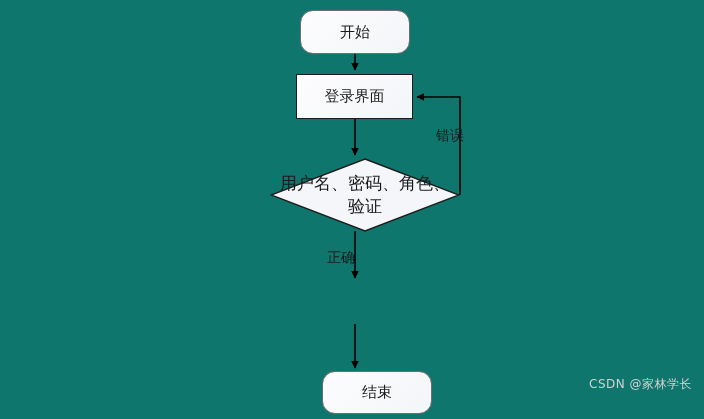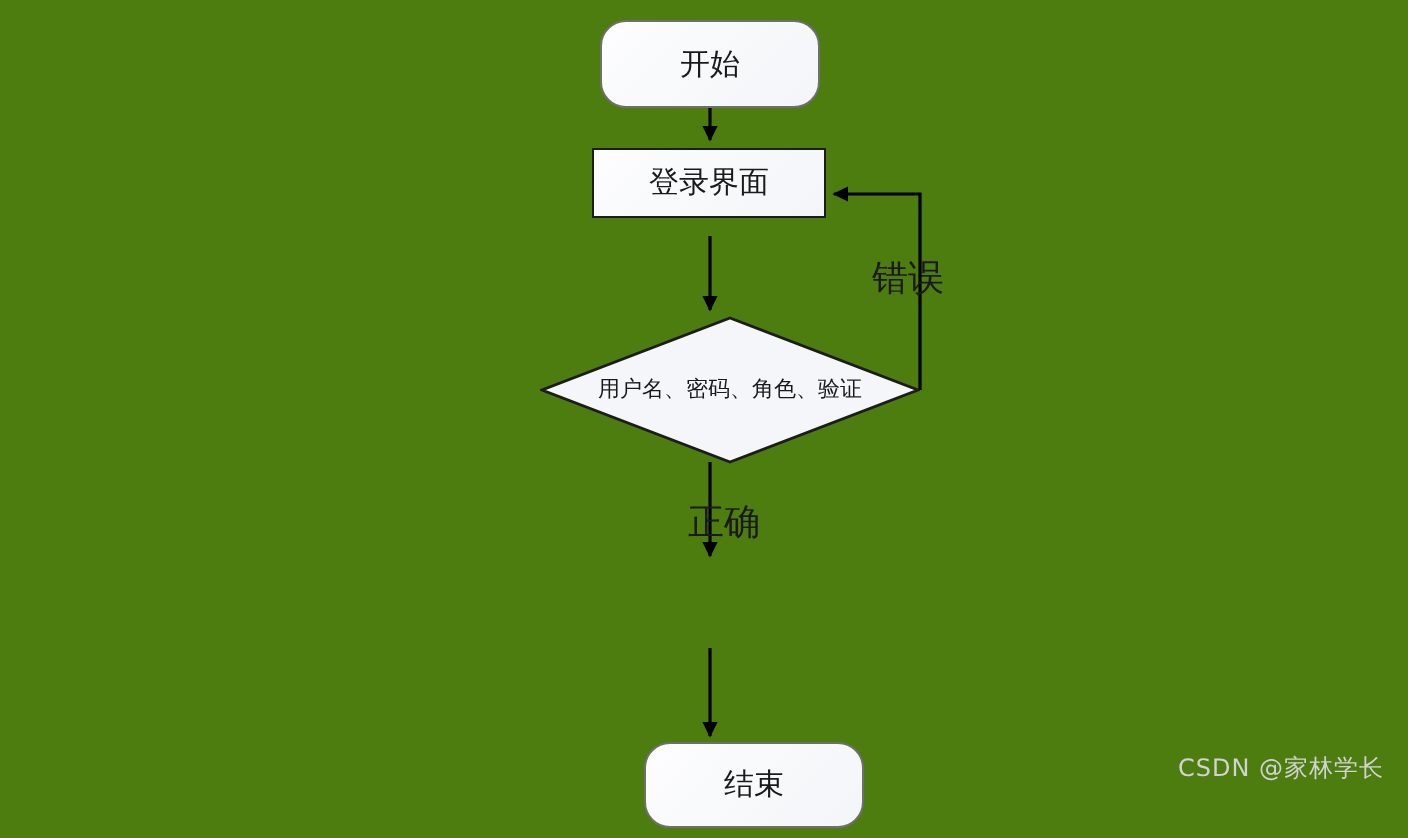--- a/index.html
+++ b/index.html
@@ -7,21 +7,21 @@
     padding: 0;
     background: #ffffff;
   }
   body {
     font-family: "DejaVu Sans", "Liberation Sans", sans-serif;
   }
   #canvas {
     position: relative;
     width: 704px;
     height: 419px;
-    background: #4d7c0f;
+    background: #0f766e;
     overflow: hidden;
   }
   .node {
     position: absolute;
     box-sizing: border-box;
     display: flex;
     align-items: center;
     justify-content: center;
     background: linear-gradient(135deg, #fdfdfe 0%, #f3f5f8 100%);
     font-size: 15px;
@@ -49,29 +49,29 @@
   .diamond-shape {
     position: absolute;
     left: 0;
     top: 0;
     width: 100%;
     height: 100%;
   }
   .diamond-label {
     position: relative;
     z-index: 2;
-    font-size: 11px;
+    font-size: 17px;
     color: #1a1a1a;
     line-height: 1.35;
     text-align: center;
     width: 170px;
   }
   .edge-label {
     position: absolute;
-    font-size: 18px;
+    font-size: 14px;
     color: #1a1a1a;
     white-space: nowrap;
     text-align: center;
   }
   .watermark {
     position: absolute;
     font-size: 12px;
     color: #d2d2d2;
     white-space: nowrap;
     letter-spacing: 0.5px;
@@ -105,35 +105,35 @@
 
     <line x1="355" y1="324" x2="355" y2="368" stroke="#000000" stroke-width="1.6" marker-end="url(#arrowhead)"></line>
 
     <path d="M460,195 L460,97 L417,97" fill="none" stroke="#000000" stroke-width="1.6" marker-end="url(#arrowhead)"></path>
   </svg>
 
   <div class="node terminator" style="left:300px; top:10px; width:110px; height:44px;">
     <span>开始</span>
   </div>
 
-  <div class="node process-thin" style="left:296px; top:74px; width:117px; height:35px;">
+  <div class="node process-thin" style="left:296px; top:74px; width:117px; height:45px;">
     <span>登录界面</span>
   </div>
 
   <div class="diamond-wrap" style="left:270px; top:158px; width:190px; height:74px;">
     <svg class="diamond-shape" viewBox="0 0 190 74" preserveAspectRatio="none">
       <polygon points="95,1 189,37 95,73 1,37" fill="#f4f6f9" stroke="#1c1c1c" stroke-width="1.4"></polygon>
     </svg>
     <div class="diamond-label">用户名、密码、角色、验证</div>
   </div>
 
 
   <div class="node terminator" style="left:302px; top:371px; width:110px; height:43px;margin-left:20px;">
     <span>结束</span>
   </div>
 
   <div class="edge-label" style="left:436px; top:127px;">错误</div>
 
-  <div class="edge-label" style="left:344px; top:249px;">正确</div>
+  <div class="edge-label" style="left:327px; top:249px;">正确</div>
 
   <div class="watermark" style="left:589px; top:376px;">CSDN @家林学长</div>
 
 </div>
 
 </body></html>

